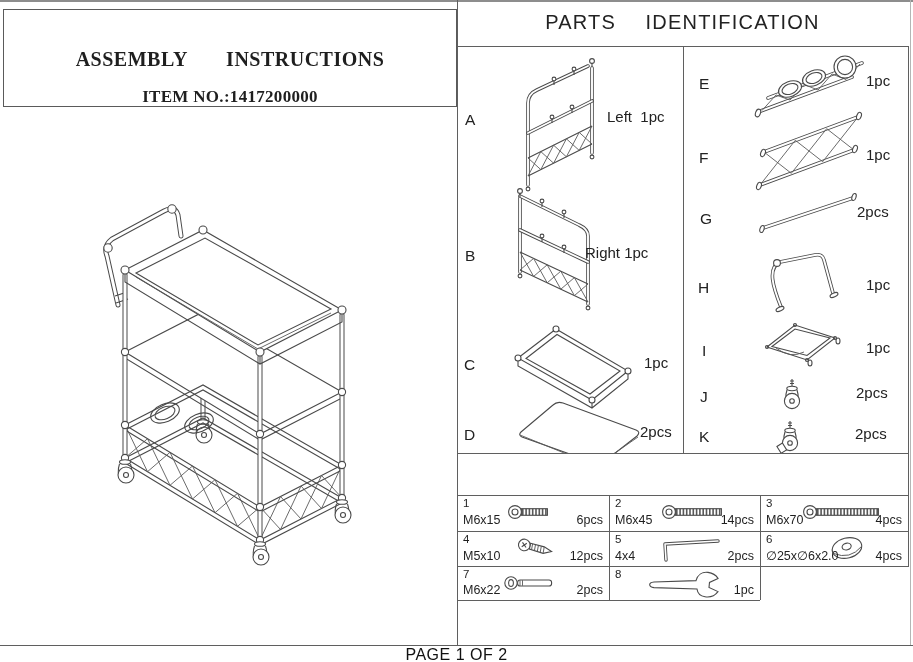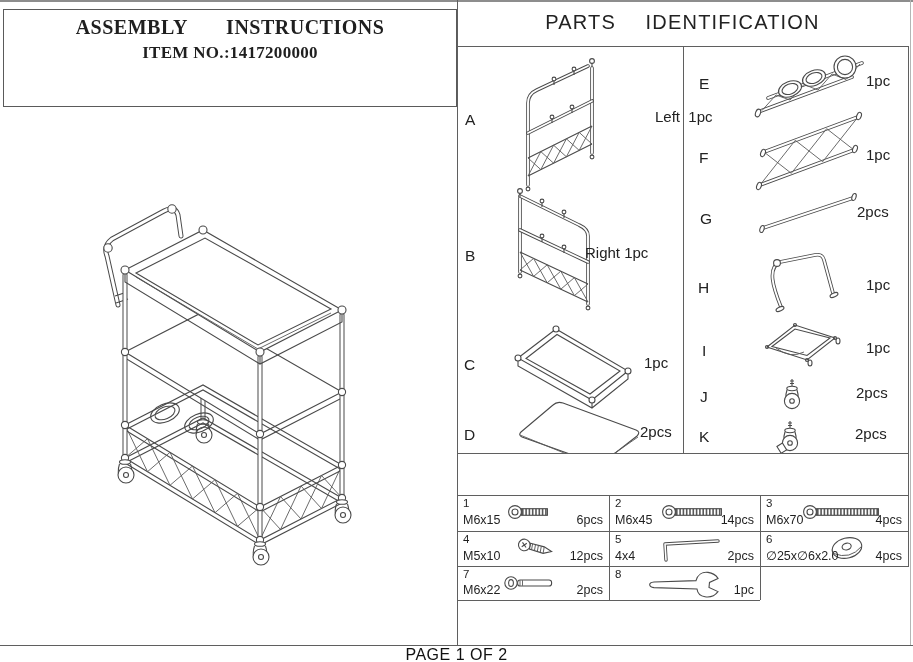--- a/index.html
+++ b/index.html
@@ -5,22 +5,22 @@
   html,body{margin:0;padding:0;background:#e8e8e8;}
   .page{position:relative;width:913px;height:662px;background:#fff;overflow:hidden;
         font-family:"Liberation Sans","DejaVu Sans",sans-serif;color:#1f1f1f;}
   .hline,.vline{position:absolute;background:#5f5f5f;}
   .hline{height:1px;}
   .vline{width:1px;}
   .lightline{background:#b5b5b5;}
   .abs{position:absolute;}
   .serif{font-family:"Liberation Serif","DejaVu Serif",serif;}
   .hdrbox{position:absolute;left:3px;top:9px;width:452px;height:96px;border:1px solid #5a5a5a;text-align:center;}
-  .hdr1{margin-top:6px;font-size:20px;font-weight:bold;letter-spacing:.5px;word-spacing:14px;white-space:pre;}
-  .hdr2{margin-top:4px;font-size:17px;font-weight:bold;letter-spacing:.3px;}
+  .hdr1{margin-top:38px;font-size:20px;font-weight:bold;letter-spacing:.5px;word-spacing:14px;white-space:pre;}
+  .hdr2{margin-top:16px;font-size:17px;font-weight:bold;letter-spacing:.3px;}
   .bigtitle{position:absolute;text-align:center;font-size:20px;letter-spacing:1.2px;word-spacing:8px;white-space:pre;color:#222;}
   .plabel{position:absolute;font-size:15.5px;color:#222;}
   .pqty{position:absolute;font-size:15px;color:#222;white-space:pre;}
   .cellnum{position:absolute;left:5px;top:1px;font-size:11.5px;}
   .celllabel{position:absolute;left:5px;bottom:3px;font-size:12.5px;}
   .cellqty{position:absolute;right:5px;bottom:3px;font-size:12.5px;}
   .hwcell{position:absolute;}
   .footer{position:absolute;left:0;top:646px;width:913px;text-align:center;font-size:16px;letter-spacing:.5px;color:#111;}
   
   .ln{stroke:#4a4a4a;stroke-width:1.1;fill:none;}
@@ -283,21 +283,21 @@
       <path class="ln" d="M333,375 L333,382 M331,377 L335,377 M331,379.5 L335,379.5"></path>
       <ellipse class="lnf" cx="333" cy="384.5" rx="5.2" ry="2.2"></ellipse>
       <path class="ln" d="M328,386 C326,392 326.6,396 329,399.5 M338,386 C340,392 339.4,396 337,399.5"></path>
       <circle class="lnf" cx="333" cy="397" r="7.6"></circle>
         <circle class="ln" cx="333" cy="397" r="2.3"></circle>
       <rect class="lnf" x="321.5" y="398" width="6.5" height="8" transform="rotate(-32 325 402)"></rect>
     </g>
   </svg>
 
   <div class="plabel" style="left:465px;top:111px;">A</div>
-  <div class="pqty" style="left:607px;top:108px;margin-left:48px;">Left  1pc</div>
+  <div class="pqty" style="left:607px;top:108px;">Left  1pc</div>
   <div class="plabel" style="left:465px;top:247px;">B</div>
   <div class="pqty" style="left:585px;top:244px;">Right 1pc</div>
   <div class="plabel" style="left:464px;top:356px;">C</div>
   <div class="pqty" style="left:644px;top:354px;">1pc</div>
   <div class="plabel" style="left:464px;top:426px;">D</div>
   <div class="pqty" style="left:640px;top:423px;">2pcs</div>
   <div class="plabel" style="left:699px;top:75px;">E</div>
   <div class="pqty" style="left:866px;top:72px;">1pc</div>
   <div class="plabel" style="left:699px;top:149px;">F</div>
   <div class="pqty" style="left:866px;top:146px;">1pc</div>

